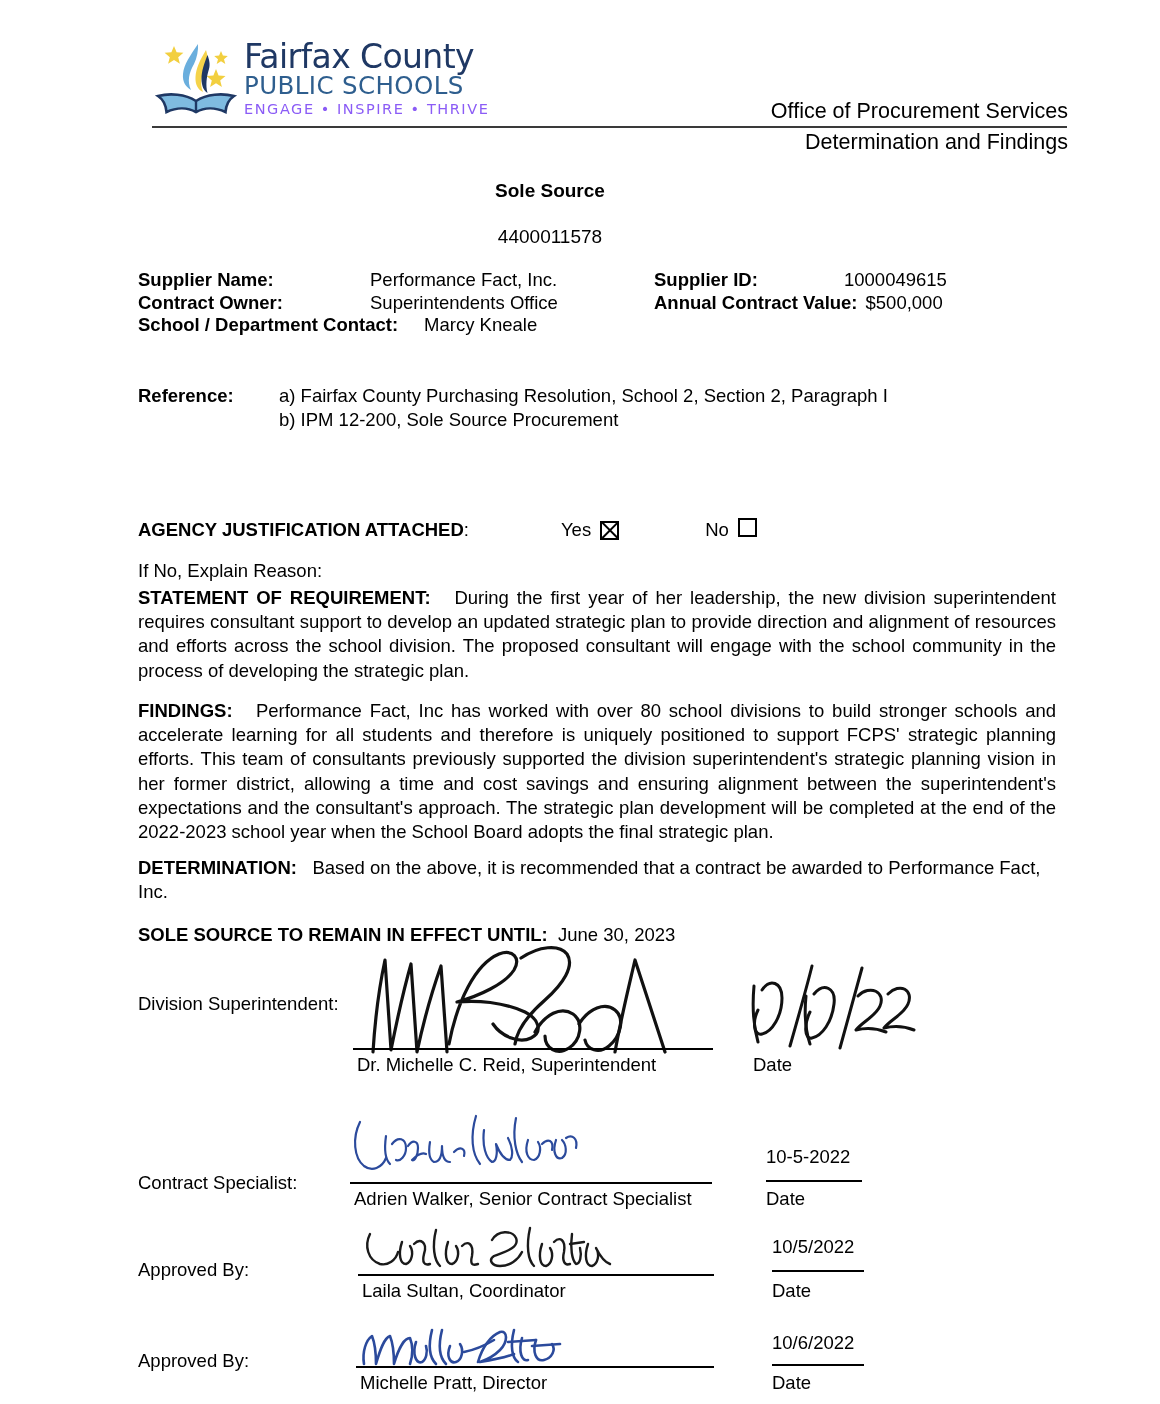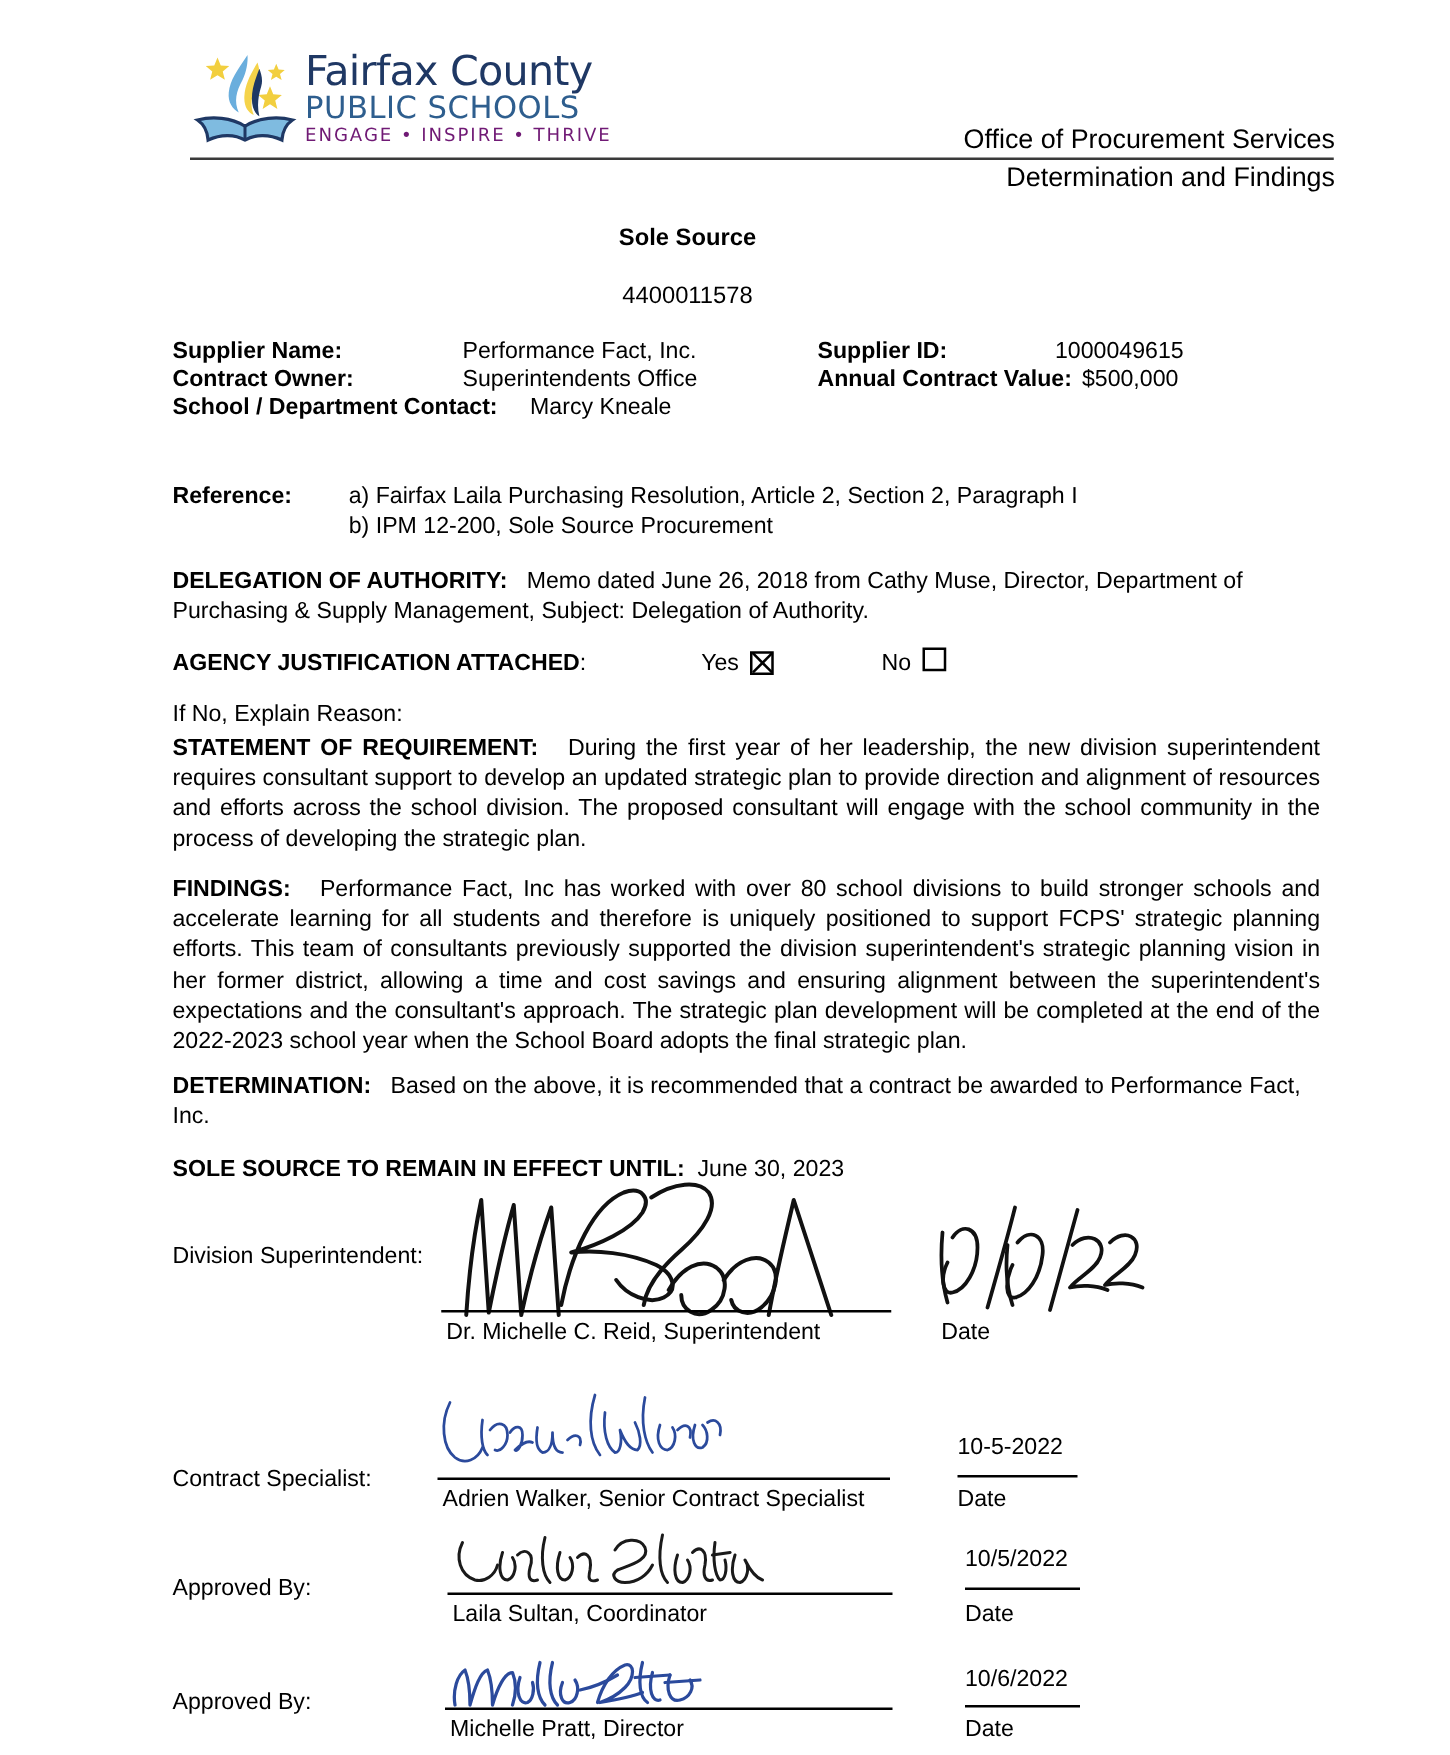--- a/index.html
+++ b/index.html
@@ -56,21 +56,21 @@
   }
   .logo-line2 {
     font-size: 24.5px;
     color: #2e5e8e;
     letter-spacing: 0.4px;
     margin-top: 1px;
     font-family: "DejaVu Sans", sans-serif;
   }
   .logo-line3 {
     font-size: 14.5px;
-    color: #701a75;
+    color: #8b5cf6;
     letter-spacing: 1.55px;
     margin-top: 3px;
     font-family: "DejaVu Sans", sans-serif;
   }
 
   .office-line {
     position: absolute;
     right: 108px;
     top: 99px;
     font-size: 21.5px;
@@ -358,29 +358,25 @@
       <div class="info-left">
         <span class="info-label wide">School / Department Contact:</span>
         <span class="info-value">Marcy Kneale</span>
       </div>
     </div>
   </div>
 
   <div class="reference">
     <div class="reference-label">Reference:</div>
     <div class="reference-items">
-      <div>a) Fairfax Laila Purchasing Resolution, Article 2, Section 2, Paragraph I</div>
+      <div>a) Fairfax County Purchasing Resolution, School 2, Section 2, Paragraph I</div>
       <div>b) IPM 12-200, Sole Source Procurement</div>
     </div>
   </div>
 
-  <div class="para p-delegation nojust">
-    <b>DELEGATION OF AUTHORITY:</b>
-    <span>&nbsp;&nbsp;</span><span>Memo dated June 26, 2018 from Cathy Muse, Director, Department of Purchasing &amp; Supply Management, Subject:  Delegation of Authority.</span>
-  </div>
 
   <div class="agency">
     <div class="agency-row1">
       <span class="agency-title">AGENCY JUSTIFICATION ATTACHED</span>
         <span class="agency-colon">:</span>
       <span class="yes-group">
         <span>Yes</span>
         <span class="checkbox checked"></span>
       </span>
       <span class="no-group">

